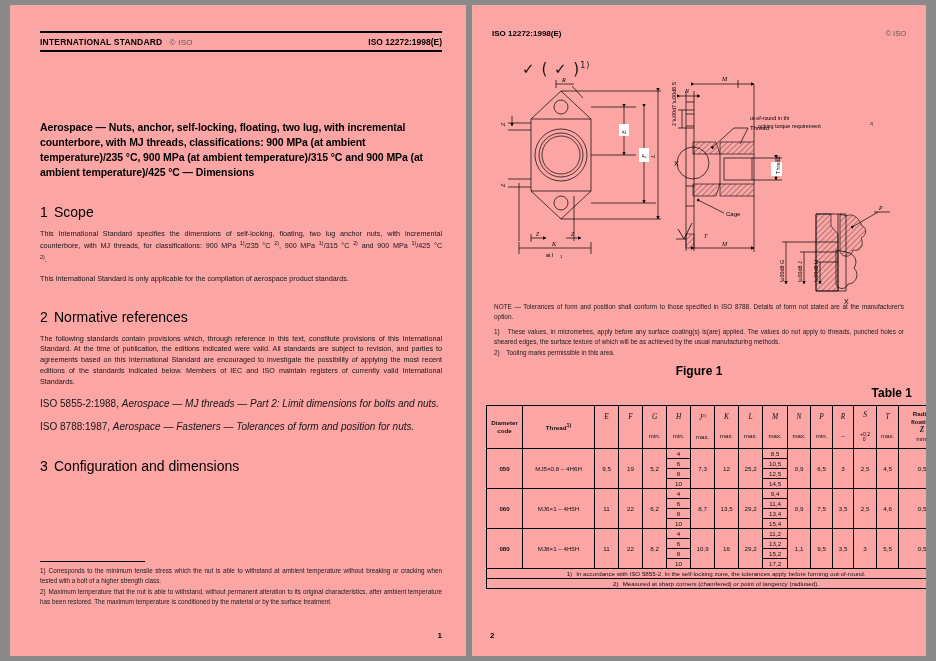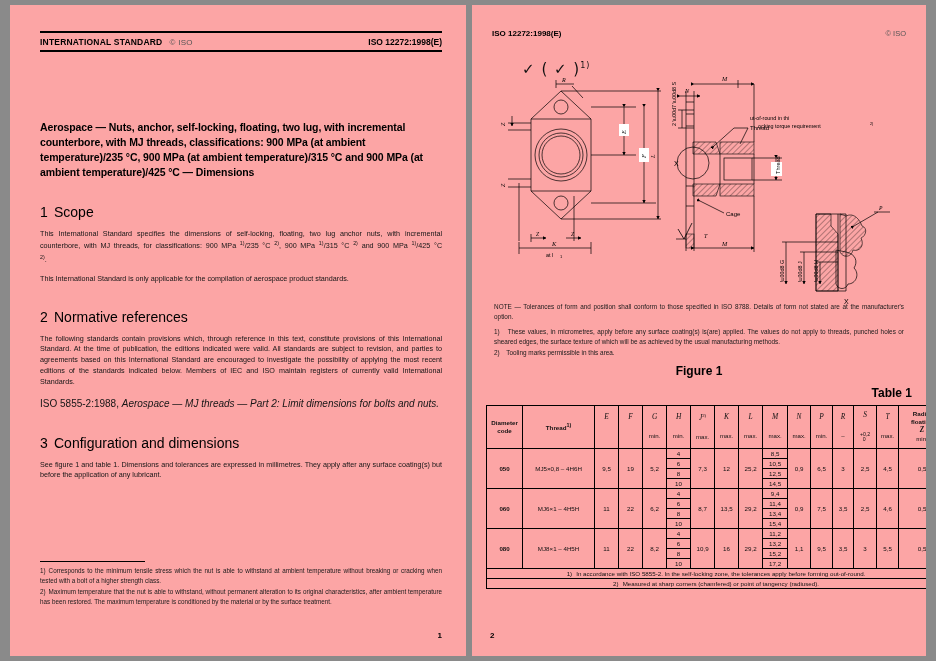--- a/index.html
+++ b/index.html
@@ -277,25 +277,25 @@
       <span class="num">1</span><span>Scope</span>
     </h2>
     <p class="body spread-words"><span>This International Standard specifies the dimensions of self-locking, floating, two lug anchor nuts, with incremental counterbore, with MJ threads, for classifications: 900 MPa </span><sup>1)</sup><span>/235 °C </span><sup>2)</sup><span>, 900 MPa </span><sup>1)</sup><span>/315 °C </span><sup>2)</sup><span> and 900 MPa </span><sup>1)</sup><span>/425 °C </span><sup>2)</sup><span>.</span></p>
     <p class="body">This International Standard is only applicable for the compilation of aerospace product standards.</p>
 
     <h2 class="clause">
       <span class="num">2</span><span>Normative references</span>
     </h2>
     <p class="body">The following standards contain provisions which, through reference in this text, constitute provisions of this International Standard. At the time of publication, the editions indicated were valid. All standards are subject to revision, and parties to agreements based on this International Standard are encouraged to investigate the possibility of applying the most recent editions of the standards indicated below. Members of IEC and ISO maintain registers of currently valid International Standards.</p>
     <p class="ref"><span>ISO 5855-2:1988, </span><span class="ital">Aerospace — MJ threads — Part 2: Limit dimensions for bolts and nuts.</span></p>
+    <p class="ref"><span>ISO 8788:1987, </span><span class="ital">Aerospace — Fasteners — Tolerances of form and position for nuts.</span></p>
 
     <h2 class="clause">
       <span class="num">3</span><span>Configuration and dimensions</span>
     </h2>
-    <p class="body">See figure 1 and table 1. Dimensions and tolerances are expressed in millimetres. They apply after any surface coating(s) but before the application of any lubricant.</p>
 
     <div class="fn-wrap">
       <div class="fn-rule"></div>
       <p class="fn"><span class="fn-num">1)</span><span>Corresponds to the minimum tensile stress which the nut is able to withstand at ambient temperature without breaking or cracking when tested with a bolt of a higher strength class.</span></p>
       <p class="fn"><span class="fn-num">2)</span><span>Maximum temperature that the nut is able to withstand, without permanent alteration to its original characteristics, after ambient temperature has been restored. The maximum temperature is conditioned by the material or by the surface treatment.</span></p>
     </div>
 
     <div class="page-num right-al">1</div>
   </div>
 

